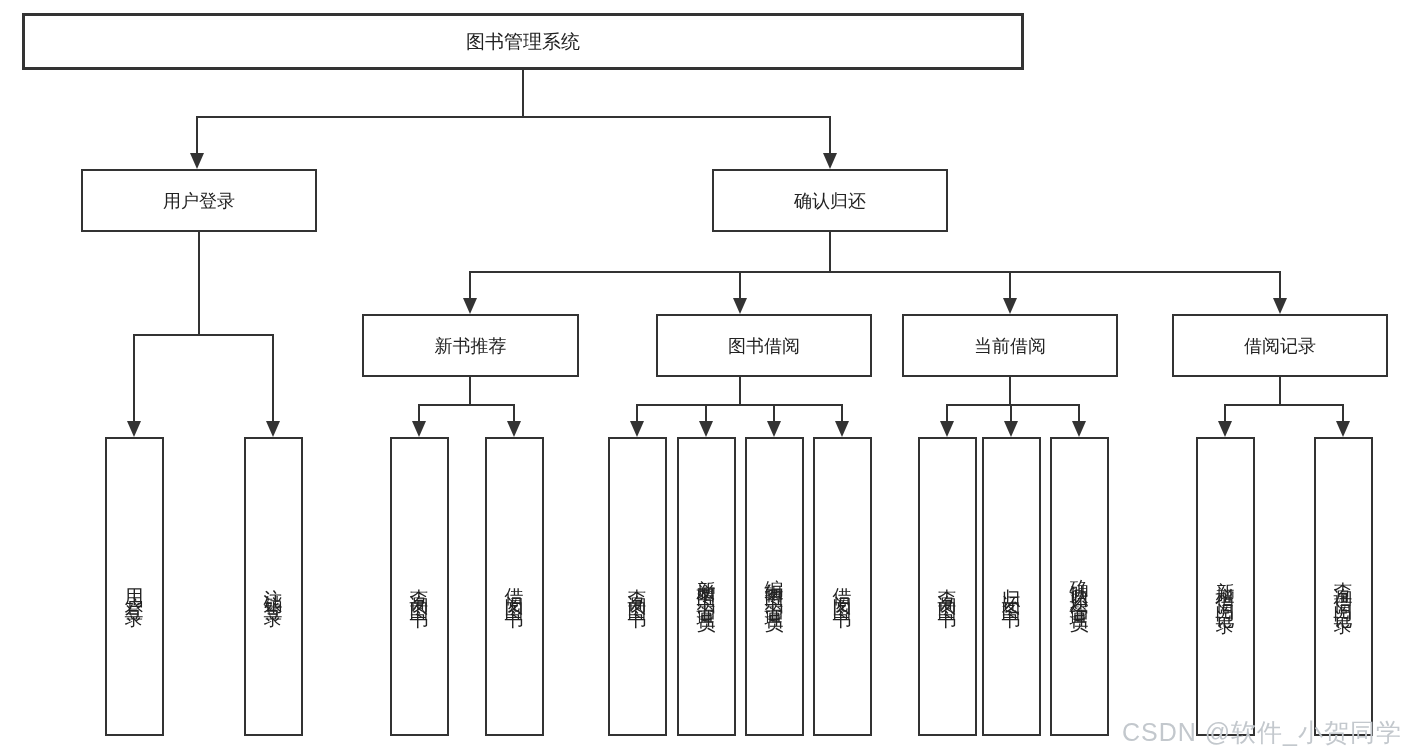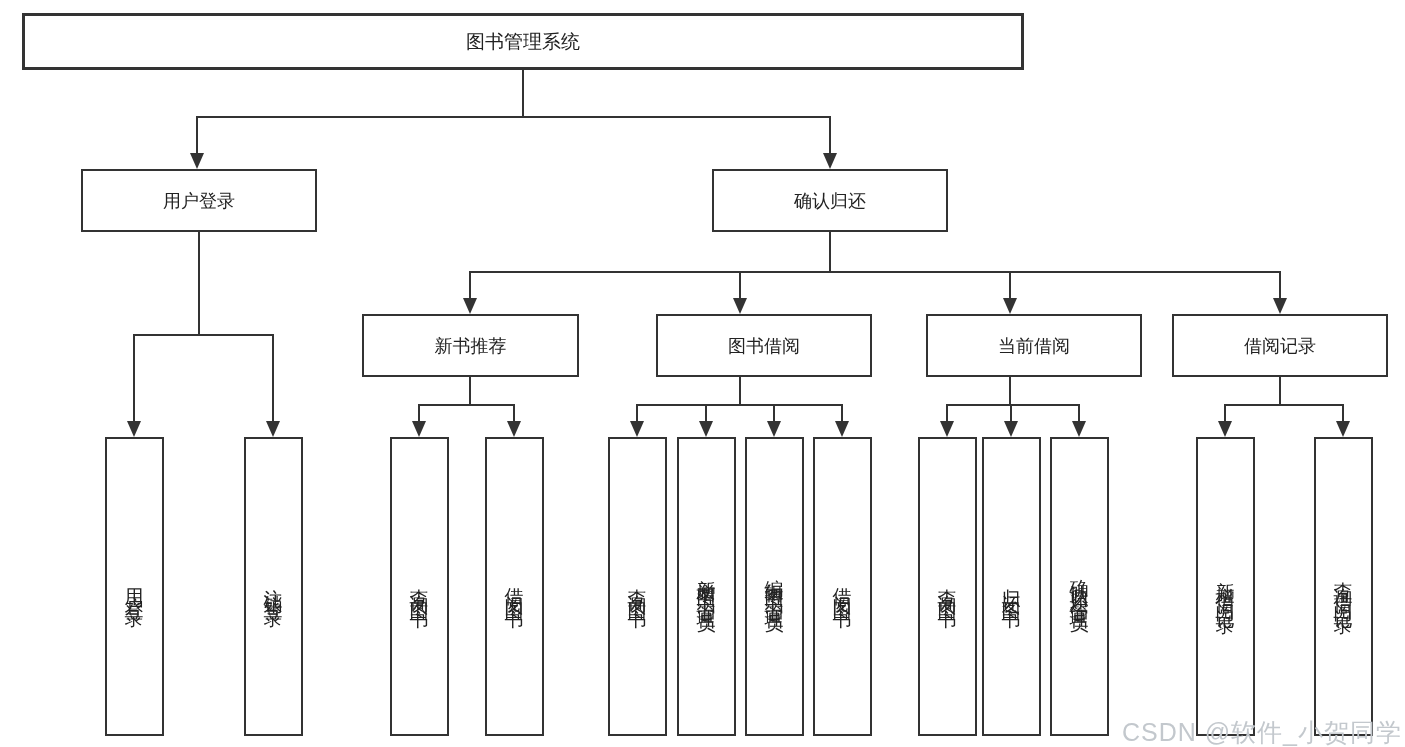--- a/index.html
+++ b/index.html
@@ -64,21 +64,21 @@
   <div class="arrow" style="left:463px; top:298px;"></div>
   <div class="vline" style="left:739px; top:271px; height:27px;"></div>
   <div class="arrow" style="left:733px; top:298px;"></div>
   <div class="vline" style="left:1009px; top:271px; height:27px;"></div>
   <div class="arrow" style="left:1003px; top:298px;"></div>
   <div class="vline" style="left:1279px; top:271px; height:27px;"></div>
   <div class="arrow" style="left:1273px; top:298px;"></div>
 
   <div class="hbox" style="left:362px; top:314px; width:217px; height:63px;">新书推荐</div>
   <div class="hbox" style="left:632px; top:314px; width:216px; height:63px;margin-left:24px;">图书借阅</div>
-  <div class="hbox" style="left:902px; top:314px; width:216px; height:63px;margin-left:24px;">当前借阅</div>
+  <div class="hbox" style="left:902px; top:314px; width:216px; height:63px;">当前借阅</div>
   <div class="hbox" style="left:1172px; top:314px; width:216px; height:63px;">借阅记录</div>
 
   <div class="vline" style="left:469px; top:377px; height:29px;"></div>
   <div class="vline" style="left:739px; top:377px; height:29px;"></div>
   <div class="vline" style="left:1009px; top:377px; height:29px;"></div>
   <div class="vline" style="left:1279px; top:377px; height:29px;"></div>
 
   <div class="hline" style="left:418px; top:404px; width:97px;"></div>
   <div class="hline" style="left:636px; top:404px; width:207px;"></div>
   <div class="hline" style="left:946px; top:404px; width:134px;"></div>

